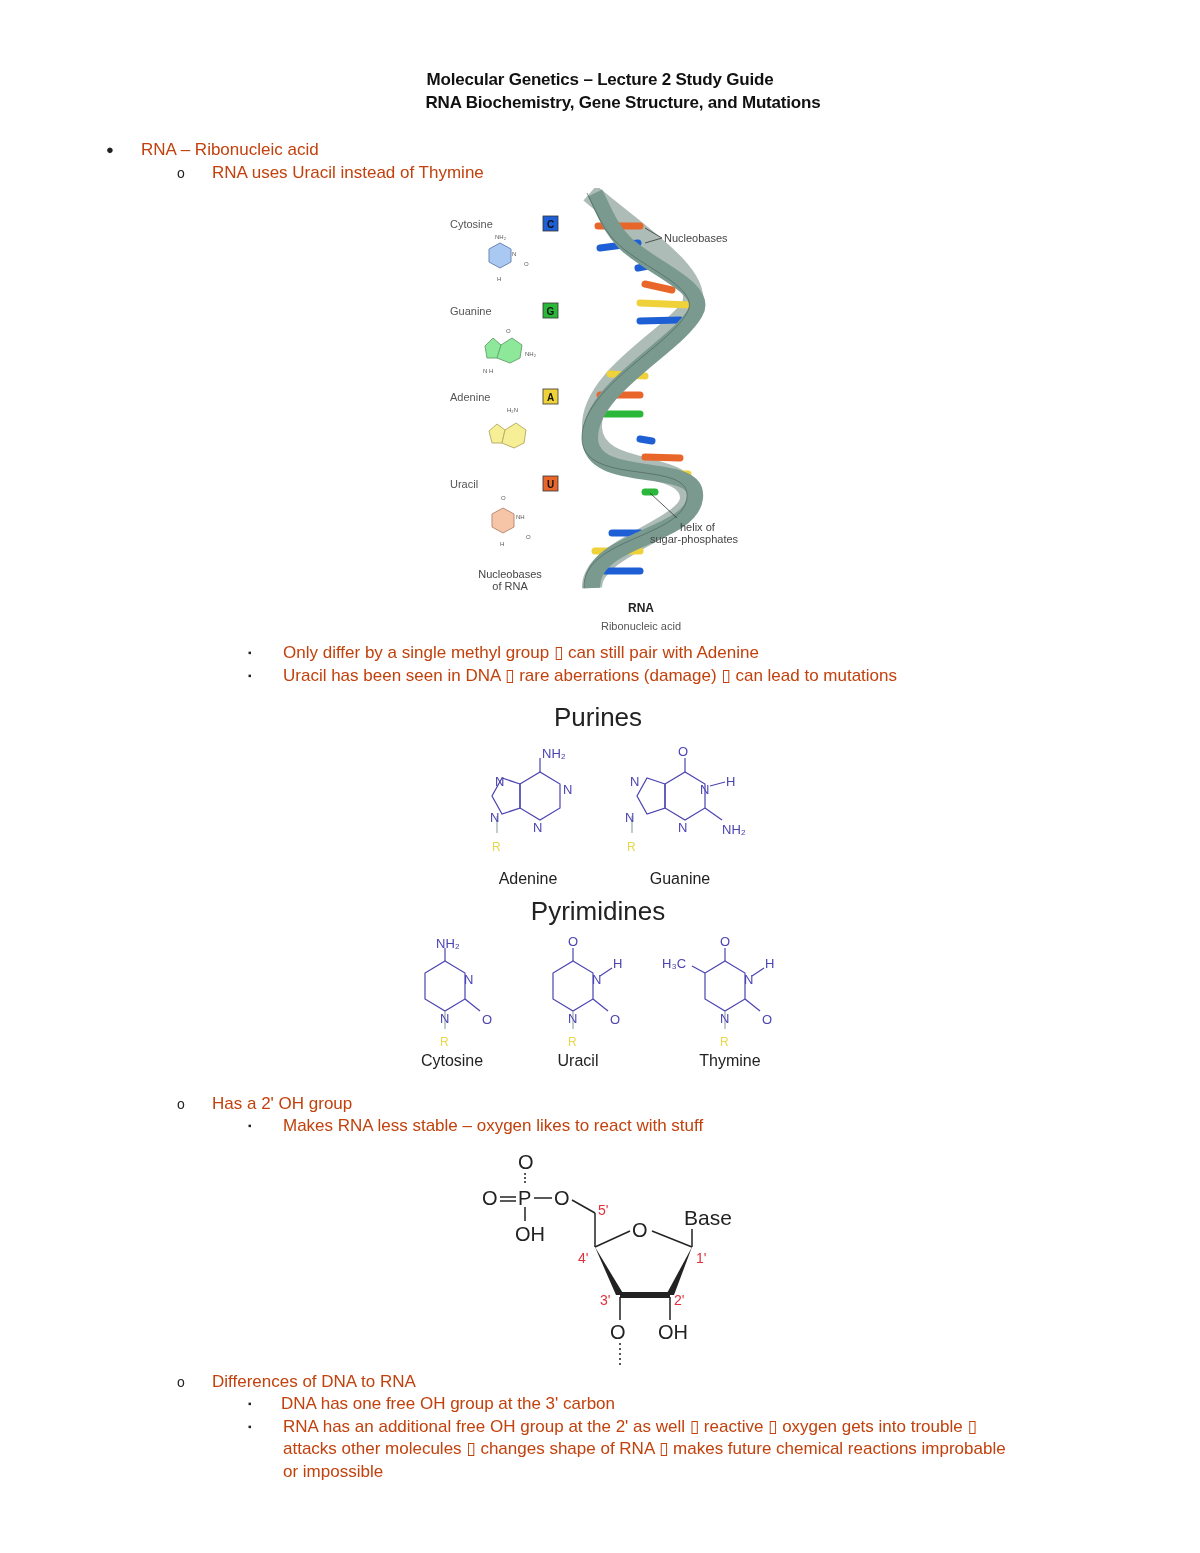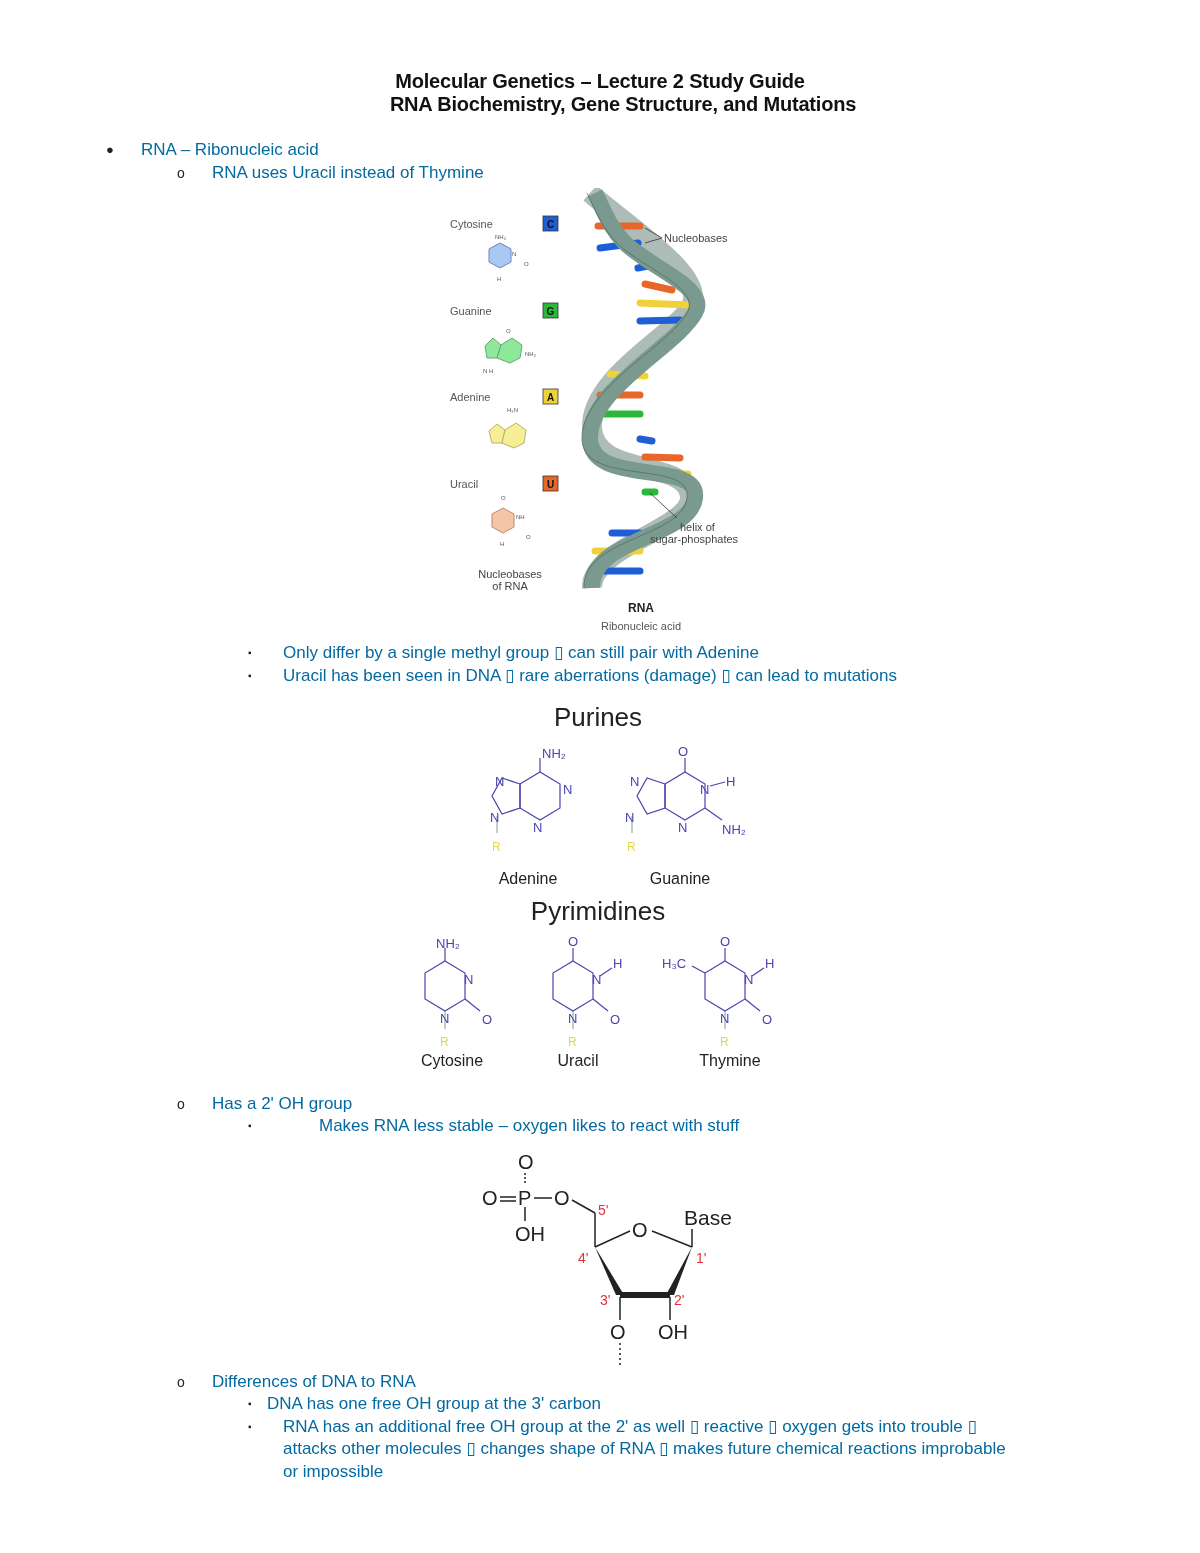--- a/index.html
+++ b/index.html
@@ -1,19 +1,19 @@
 <!DOCTYPE html>
 <html><head>
 <meta charset="utf-8">
 <style>
   html, body { margin:0; padding:0; background:#fff; }
   body { width:1200px; height:1553px; position:relative; overflow:hidden;
          font-family:"Liberation Sans", "DejaVu Sans", sans-serif; color:#111; }
-  .title { position:absolute; left:0; width:1200px; text-align:center; font-weight:bold; font-size:20px; letter-spacing:-0.2px; }
-  .line { position:absolute; font-size:17px; line-height:22px; white-space:nowrap; color:#0369a1; }
+  .title { position:absolute; left:0; width:1200px; text-align:center; font-weight:bold; font-size:17px; letter-spacing:-0.2px; }
+  .line { position:absolute; font-size:17px; line-height:22px; white-space:nowrap; color:#c2410c; }
   .bullet { position:absolute; font-size:14px; line-height:22px; color:#222; }
   .fig { position:absolute;text-align:center; }
   svg text { font-family:"Liberation Sans", "DejaVu Sans", sans-serif; }
 </style>
 </head>
 <body>
 
 <div class="title" style="top:70px;">Molecular Genetics – Lecture 2 Study Guide</div>
 <div class="title" style="top:93px;margin-left:23px;">RNA Biochemistry, Gene Structure, and Mutations</div>
 
@@ -193,21 +193,21 @@
         <text x="362" y="328">O</text>
     </g>
     <text x="320" y="350" font-size="12" fill="#e6d84a">R</text>
     <text x="330" y="370" font-size="16" fill="#222" text-anchor="middle">Thymine</text>
   </svg>
 </div>
 
 <div class="bullet" style="left:177px;top:1093px;">o</div>
 <div class="line" style="left:212px;top:1093px;">Has a 2' OH group</div>
 <div class="bullet" style="left:248px;top:1115px;font-size:10px;">▪</div>
-<div class="line" style="left:283px;top:1115px;margin-left:36px;">Makes RNA less stable – oxygen likes to react with stuff</div>
+<div class="line" style="left:283px;top:1115px;">Makes RNA less stable – oxygen likes to react with stuff</div>
 
 <div class="fig" style="left:470px;top:1145px;width:280px;height:230px;">
   <svg width="280" height="230" viewBox="0 0 280 230">
     <g fill="#222" font-size="20">
       <text x="48" y="24">O</text>
       <text x="12" y="60">O</text>
       <text x="48" y="60">P</text>
       <text x="84" y="60">O</text>
       <text x="45" y="96">OH</text>
       <text x="162" y="92">O</text>
@@ -239,17 +239,17 @@
       <text x="204" y="160">2'</text>
       <text x="130" y="160">3'</text>
       <text x="108" y="118">4'</text>
     </g>
   </svg>
 </div>
 
 <div class="bullet" style="left:177px;top:1371px;">o</div>
 <div class="line" style="left:212px;top:1371px;text-align:center;">Differences of DNA to RNA</div>
 <div class="bullet" style="left:248px;top:1393px;font-size:10px;">▪</div>
-<div class="line" style="left:267px;top:1393px;">DNA has one free OH group at the 3' carbon</div>
+<div class="line" style="left:281px;top:1393px;">DNA has one free OH group at the 3' carbon</div>
 <div class="bullet" style="left:248px;top:1416px;font-size:10px;">▪</div>
 <div class="line" style="left:283px;top:1416px;">RNA has an additional free OH group at the 2' as well ▯ reactive ▯ oxygen gets into trouble ▯</div>
 <div class="line" style="left:283px;top:1438px;">attacks other molecules ▯ changes shape of RNA ▯ makes future chemical reactions improbable</div>
 <div class="line" style="left:283px;top:1461px;">or impossible</div>
 
 </body></html>

